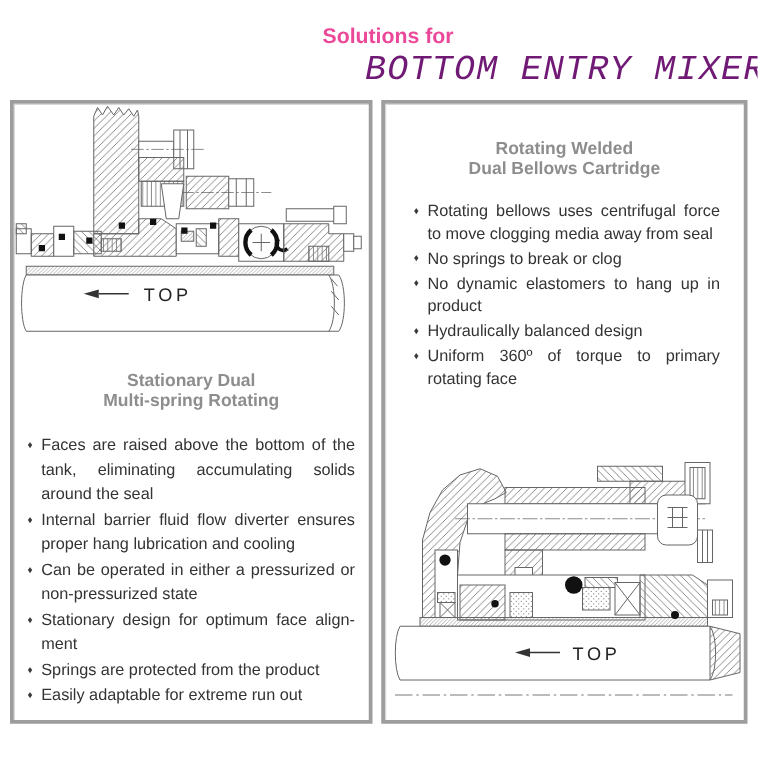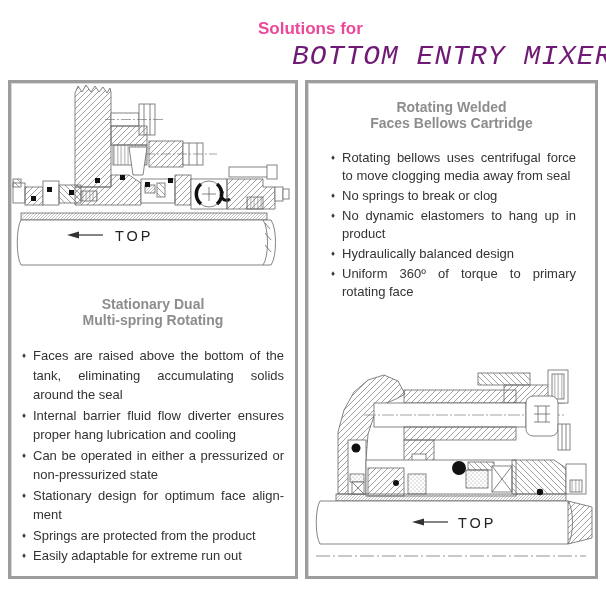--- a/index.html
+++ b/index.html
@@ -7,21 +7,21 @@
        font-family:"Liberation Sans","DejaVu Sans",sans-serif;color:#333;}
   .kicker{position:absolute;left:258px;top:19px;font-size:17px;font-weight:bold;color:#ec4899;}
   .page-title{position:absolute;left:292px;top:41px;font-family:Liberation Mono, monospace;
        font-style:italic;font-size:28px;letter-spacing:1px;color:#701a75;white-space:nowrap;}
   .panel{position:absolute;top:80px;height:499px;background:#fff;border:3px solid #9d9d9d;
        box-sizing:border-box;box-shadow:inset 1px 1px 0 #d8d8d8;}
   #left-panel{left:8px;width:290px;}
   #right-panel{left:305px;width:293px;}
   .panel-heading{text-align:center;font-weight:bold;font-size:14px;line-height:16px;color:#8d8d8d;}
   #left-panel .panel-heading{margin-top:27px;}
-  #right-panel .panel-heading{margin-top:16px;}
+  #right-panel .panel-heading{margin-top:27px;}
   ul.bullets{list-style:none;margin:0;padding:0;}
   #left-panel ul.bullets{margin:18px 11px 0 4px;}
   #right-panel ul.bullets{margin:18px 19px 0 16px;}
   ul.bullets li{display:flex;align-items:flex-start;}
   #left-panel ul.bullets li{margin-bottom:1px;}
   #right-panel ul.bullets li{margin-bottom:2px;}
   .blt{flex:0 0 18px;padding-left:7px;box-sizing:border-box;font-size:8px;color:#3a3a3a;}
   #left-panel .blt{line-height:19.5px;}
   #right-panel .blt{line-height:18px;}
   .btxt{flex:1;text-align:justify;font-size:13px;color:#333;}
@@ -158,21 +158,21 @@
         <span class="blt">♦</span>
         <span class="btxt">Easily adaptable for extreme run out</span>
       </li>
     </ul>
 </div>
 
 <div class="panel" id="right-panel">
 
   <div class="panel-heading">
     <div>Rotating Welded</div>
-    <div>Faces Bellows Cartridge</div>
+    <div>Dual Bellows Cartridge</div>
   </div>
 
   <ul class="bullets">
 
       <li>
         <span class="blt">♦</span>
         <span class="btxt">Rotating bellows uses centrifugal force to move clogging media away from seal</span>
       </li>
 
       <li>

